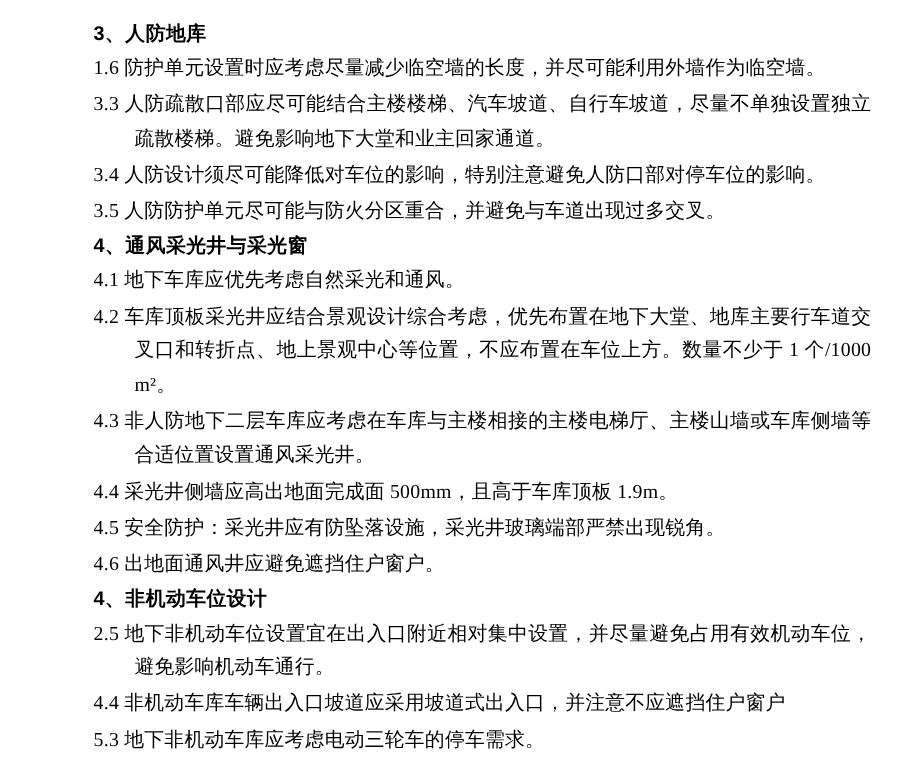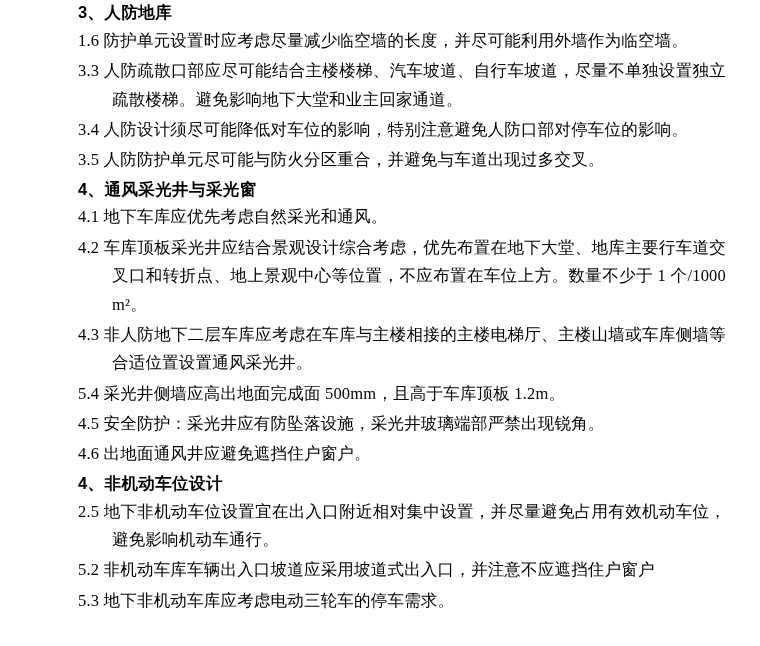--- a/index.html
+++ b/index.html
@@ -11,21 +11,21 @@
     width: 760px;
     height: 646px;
     font-family: "Liberation Serif", "DejaVu Serif", serif;
     color: #000000;
     overflow: hidden;
   }
   .page {
     width: 760px;
     height: 646px;
     box-sizing: border-box;
-    padding: 0 34px 0 78px;
+    padding: 16px 34px 0 78px;
     position: relative;
   }
   .heading {
     font-family: "Liberation Sans", "DejaVu Sans", sans-serif;
     font-weight: bold;
     font-size: 16.5px;
     line-height: 1.5;
     margin: 0 0 2px 0;
     letter-spacing: 0.4px;
   }
@@ -56,25 +56,25 @@
     <div class="para hanging">3.3 人防疏散口部应尽可能结合主楼楼梯、汽车坡道、自行车坡道，尽量不单独设置独立疏散楼梯。避免影响地下大堂和业主回家通道。</div>
     <div class="para hanging">3.4 人防设计须尽可能降低对车位的影响，特别注意避免人防口部对停车位的影响。</div>
     <div class="para hanging">3.5 人防防护单元尽可能与防火分区重合，并避免与车道出现过多交叉。</div>
   </div>
 
   <div class="block">
     <div class="heading">4、通风采光井与采光窗</div>
     <div class="para hanging">4.1 地下车库应优先考虑自然采光和通风。</div>
     <div class="para hanging">4.2 车库顶板采光井应结合景观设计综合考虑，优先布置在地下大堂、地库主要行车道交叉口和转折点、地上景观中心等位置，不应布置在车位上方。数量不少于 1 个/1000 m²。</div>
     <div class="para hanging">4.3 非人防地下二层车库应考虑在车库与主楼相接的主楼电梯厅、主楼山墙或车库侧墙等合适位置设置通风采光井。</div>
-    <div class="para hanging">5.4 采光井侧墙应高出地面完成面 500mm，且高于车库顶板 1.2m。</div>
+    <div class="para hanging">4.4 采光井侧墙应高出地面完成面 500mm，且高于车库顶板 1.9m。</div>
     <div class="para hanging">4.5 安全防护：采光井应有防坠落设施，采光井玻璃端部严禁出现锐角。</div>
     <div class="para hanging">4.6 出地面通风井应避免遮挡住户窗户。</div>
   </div>
 
   <div class="block">
     <div class="heading">4、非机动车位设计</div>
     <div class="para hanging">2.5 地下非机动车位设置宜在出入口附近相对集中设置，并尽量避免占用有效机动车位，避免影响机动车通行。</div>
-    <div class="para hanging">5.2 非机动车库车辆出入口坡道应采用坡道式出入口，并注意不应遮挡住户窗户</div>
+    <div class="para hanging">4.4 非机动车库车辆出入口坡道应采用坡道式出入口，并注意不应遮挡住户窗户</div>
     <div class="para hanging">5.3 地下非机动车库应考虑电动三轮车的停车需求。</div>
   </div>
 
 </div>
 
 </body></html>

